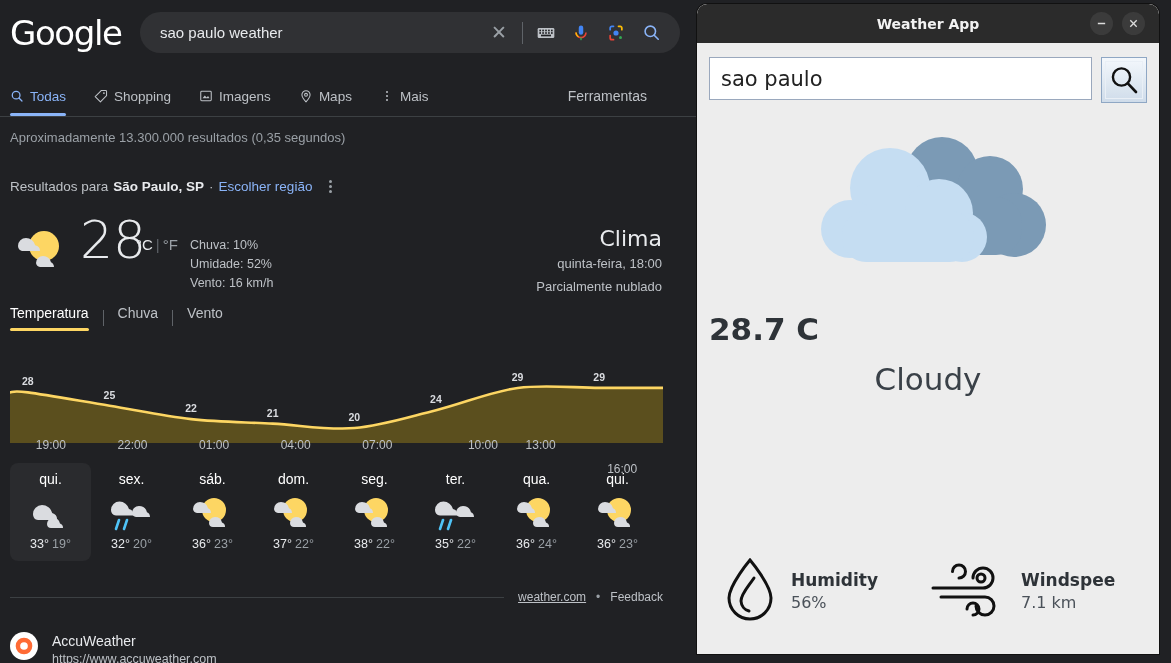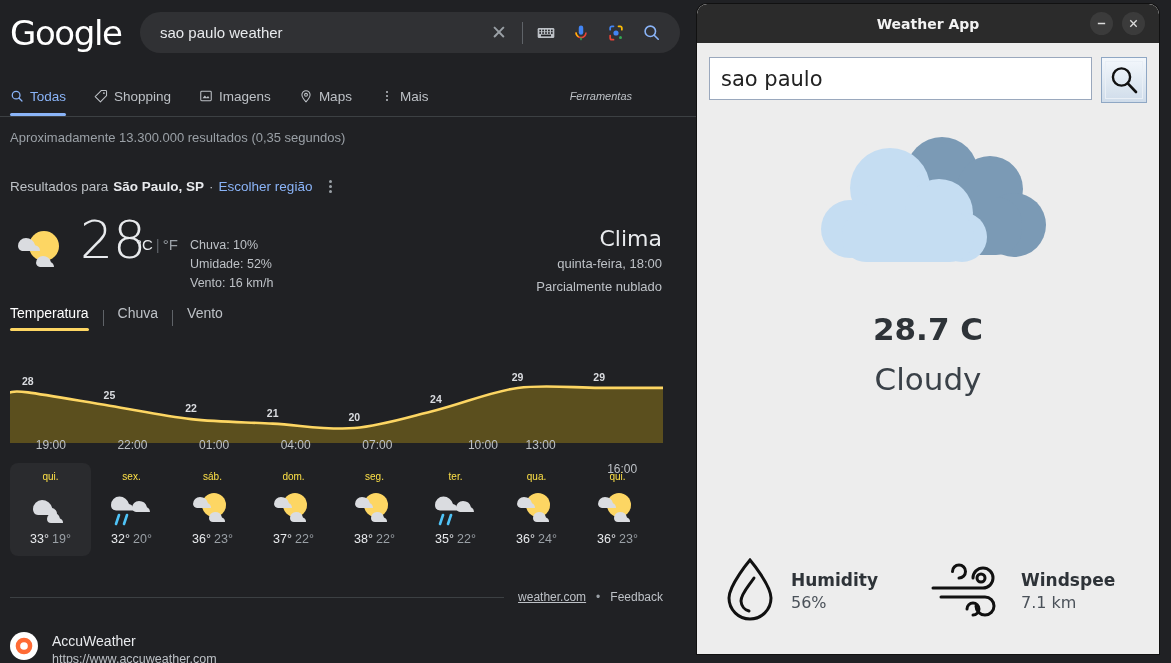--- a/index.html
+++ b/index.html
@@ -45,21 +45,21 @@
   .g-nav .ni {
     display:flex; align-items:center; gap:6px; padding:0 14px; height:40px;
     cursor:pointer; white-space:nowrap;
   }
   .g-nav .ni:first-child { padding-left:10px; }
   .g-nav .ni.active { color:#8ab4f8; position:relative; }
   .g-nav .ni.active::after {
     content:""; position:absolute; left:10px; right:14px; bottom:0;
     height:3px; background:#8ab4f8; border-radius:2px;
   }
-  .g-tools { margin-left:auto; padding-right:65px; cursor:pointer; font-size:11px; color:#bdc1c6;font-style:italic;}
+  .g-tools { margin-left:auto; padding-right:50px; cursor:pointer; font-size:14px; color:#bdc1c6;}
   .g-navline { position:absolute; left:0; right:0; top:116px; height:1px; background:#3c4043; }
 
   .g-stats { position:absolute; left:10px; top:130px; font-size:13px; color:#9aa0a6; }
   .g-region { position:absolute; left:10px; top:178px; font-size:13.5px; color:#bdc1c6; display:flex; align-items:center; gap:5px;}
   .g-region b { color:#e8eaed; font-weight:700; }
   .g-region a { color:#8ab4f8; text-decoration:none; cursor:pointer; }
   .g-dots { margin-left:12px; color:#9aa0a6; letter-spacing:0; line-height:4px; font-size:12px; cursor:pointer;}
   .g-dots div{ width:3px;height:3px;background:#9aa0a6;border-radius:50%;margin:2px 0;}
 
   
@@ -89,21 +89,21 @@
   .w-tabsep { width:1px; height:16px; background:#5f6368; }
 
   .chart-wrap { position:absolute; left:10px; top:155px; width:653px; height:100px; }
   .chart-wrap svg { display:block; }
   .chart-lbl { position:absolute; font-size:10.5px; font-weight:700; color:#dadce0; }
   .axis-lbl { position:absolute; top:228px; font-size:12px; color:#bdc1c6; transform:translateX(-50%); }
 
   .days { position:absolute; left:10px; top:253px; display:flex; }
   .day { width:81px; padding:8px 0 10px; text-align:center; border-radius:8px; }
   .day.sel { background:#2a2b2e; }
-  .day .dn { font-size:10px; color:#fde047; }
+  .day .dn { font-size:14px; color:#ffffff; }
   .day .di { height:44px; display:flex; align-items:center; justify-content:center; margin:4px 0 2px;}
   .day .dt { font-size:12.5px; color:#e8eaed; }
   .day .dt span { color:#9aa0a6; margin-left:3px;}
 
   .w-foot { position:absolute; left:10px; top:380px; width:653px; display:flex; align-items:center; }
   .w-foot .ln { flex:1; height:1px; background:#3c4043; }
   .w-foot .lk { color:#bdc1c6; font-size:12px; margin-left:14px; text-decoration:underline; cursor:pointer; }
   .w-foot .dot { color:#9aa0a6; font-size:12px; margin:0 10px; }
   .w-foot .fb { color:#bdc1c6; font-size:12px; cursor:pointer; }
 
@@ -149,21 +149,21 @@
   .sbtn {
     width:46px; height:46px; border:1px solid #8fa7c4;
     background:linear-gradient(#f4f8fc,#cfdcea);
     display:flex; align-items:center; justify-content:center; cursor:pointer;
     padding:3px;
   }
   .sbtn .inner { width:100%; height:100%; border:1px solid #e9eff6; display:flex; align-items:center; justify-content:center;}
 
   .cloudart { margin-top:22px; display:flex; justify-content:center; }
   .bigtemp {
-    text-align:center; margin-top:26px; font-size:31px; font-weight:700; color:#2e3338;
+    text-align:left; margin-top:26px; font-size:31px; font-weight:700; color:#2e3338;
     font-family:"DejaVu Sans", sans-serif;
   }
   .bigcond {
     text-align:center; margin-top:14px; font-size:31px; color:#3a4148;
     font-family:"DejaVu Sans", sans-serif;
   }
   .stats { position:absolute; left:12px; right:12px; top:513px; display:flex; }
   .stat { display:flex; align-items:center; gap:14px; }
   .stat.hum { width:222px; padding-left:14px; }
   .stat .lbl { font-size:17px; font-weight:700; color:#2e3338; font-family:"DejaVu Sans",sans-serif; }

